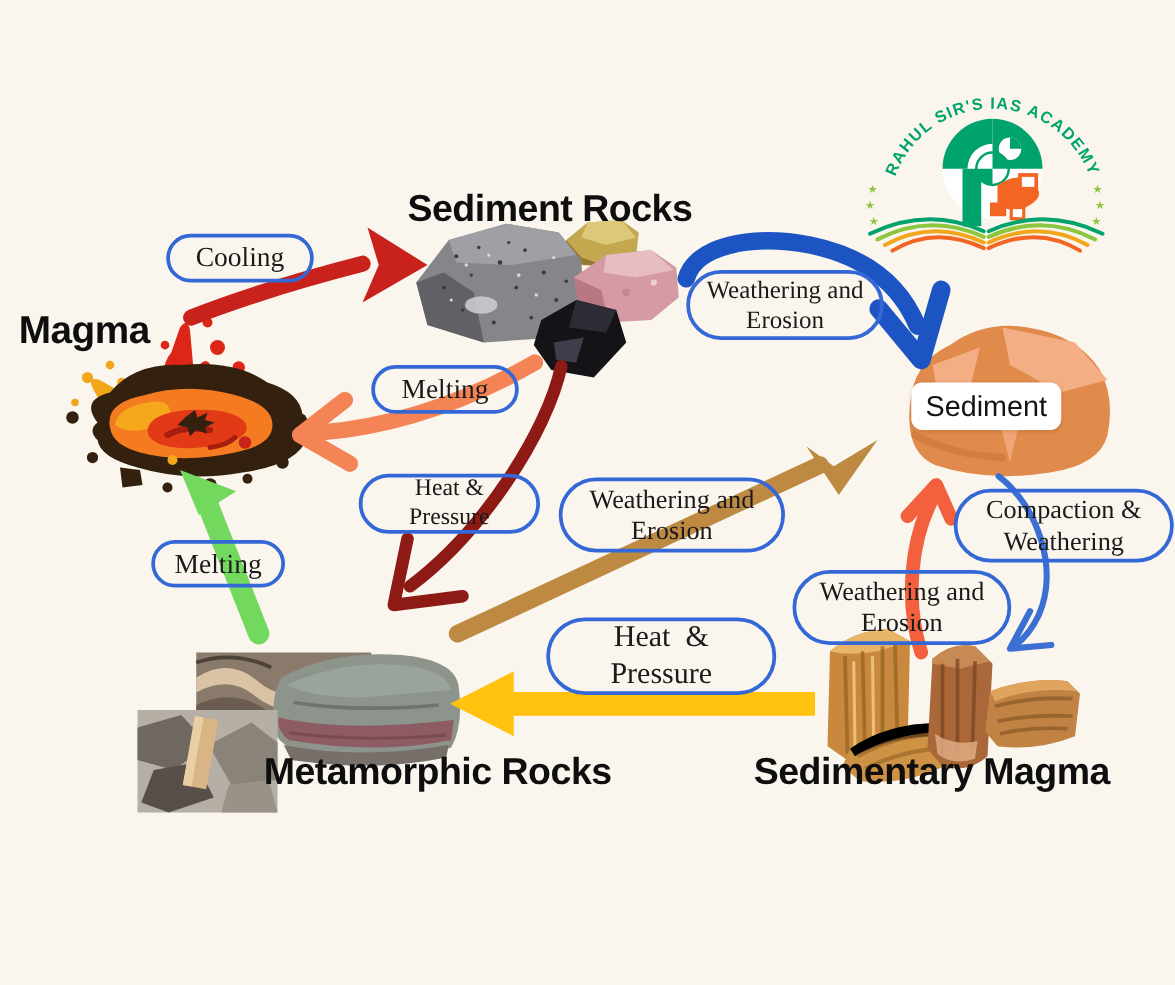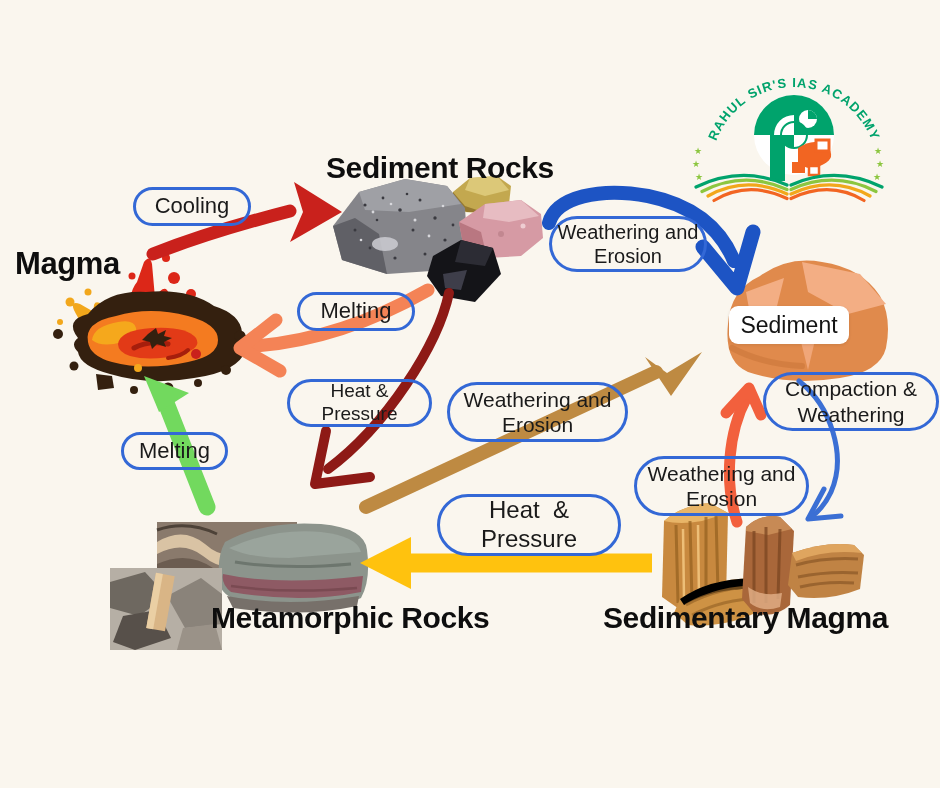--- a/index.html
+++ b/index.html
@@ -11,21 +11,21 @@
   .abs{position:absolute;}
   .title{
     position:absolute;font-weight:800;color:#0e0e0e;letter-spacing:-0.4px;
     white-space:nowrap;line-height:1;
   }
   .pill{
     position:absolute;border:3px solid #3368D6;border-radius:32px;
     display:flex;flex-direction:column;align-items:center;justify-content:center;
     color:#1a1a1a;text-align:center;background:transparent;
   }
-  .pill .line{white-space:pre;line-height:1.2;}
+  .pill .line{white-space:pre;line-height:1.2;font-family:Liberation Serif, serif;}
   .sediment-label{
     position:absolute;background:#ffffff;border-radius:9px;
     display:flex;align-items:center;justify-content:center;
     color:#141414;box-shadow:0 1px 3px rgba(60,40,20,0.12);
     white-space:nowrap;
   }
   svg{display:block;}
   .layer-rocks{z-index:1;}
   .layer-arrows{z-index:2;}
   .layer-labels{z-index:3;}
@@ -325,21 +325,21 @@
 
   <div class="pill layer-labels" style="left: 121px; top: 432px; width: 101px; height: 32px; font-size: 22px; border-color: rgb(51, 104, 214);">
     <div class="line">Melting</div>
   </div>
 
   <div class="pill layer-labels" style="left: 634px; top: 456px; width: 169px; height: 54px; font-size: 21px; border-color: rgb(51, 104, 214);">
     <div class="line">Weathering and</div>
     <div class="line">Erosion</div>
   </div>
 
-  <div class="pill layer-labels" style="left: 763px; top: 372px; width: 170px; height: 53px; font-size: 21px; border-color: rgb(51, 104, 214);">
+  <div class="pill layer-labels" style="left: 763px; top: 391px; width: 170px; height: 53px; font-size: 21px; border-color: rgb(51, 104, 214);">
     <div class="line">Compaction &amp;</div>
     <div class="line">Weathering</div>
   </div>
 
   <div class="pill layer-labels" style="left: 437px; top: 494px; width: 178px; height: 56px; font-size: 24px; border-color: rgb(51, 104, 214);">
     <div class="line">Heat  &amp;</div>
     <div class="line">Pressure</div>
   </div>
 
 </div>

